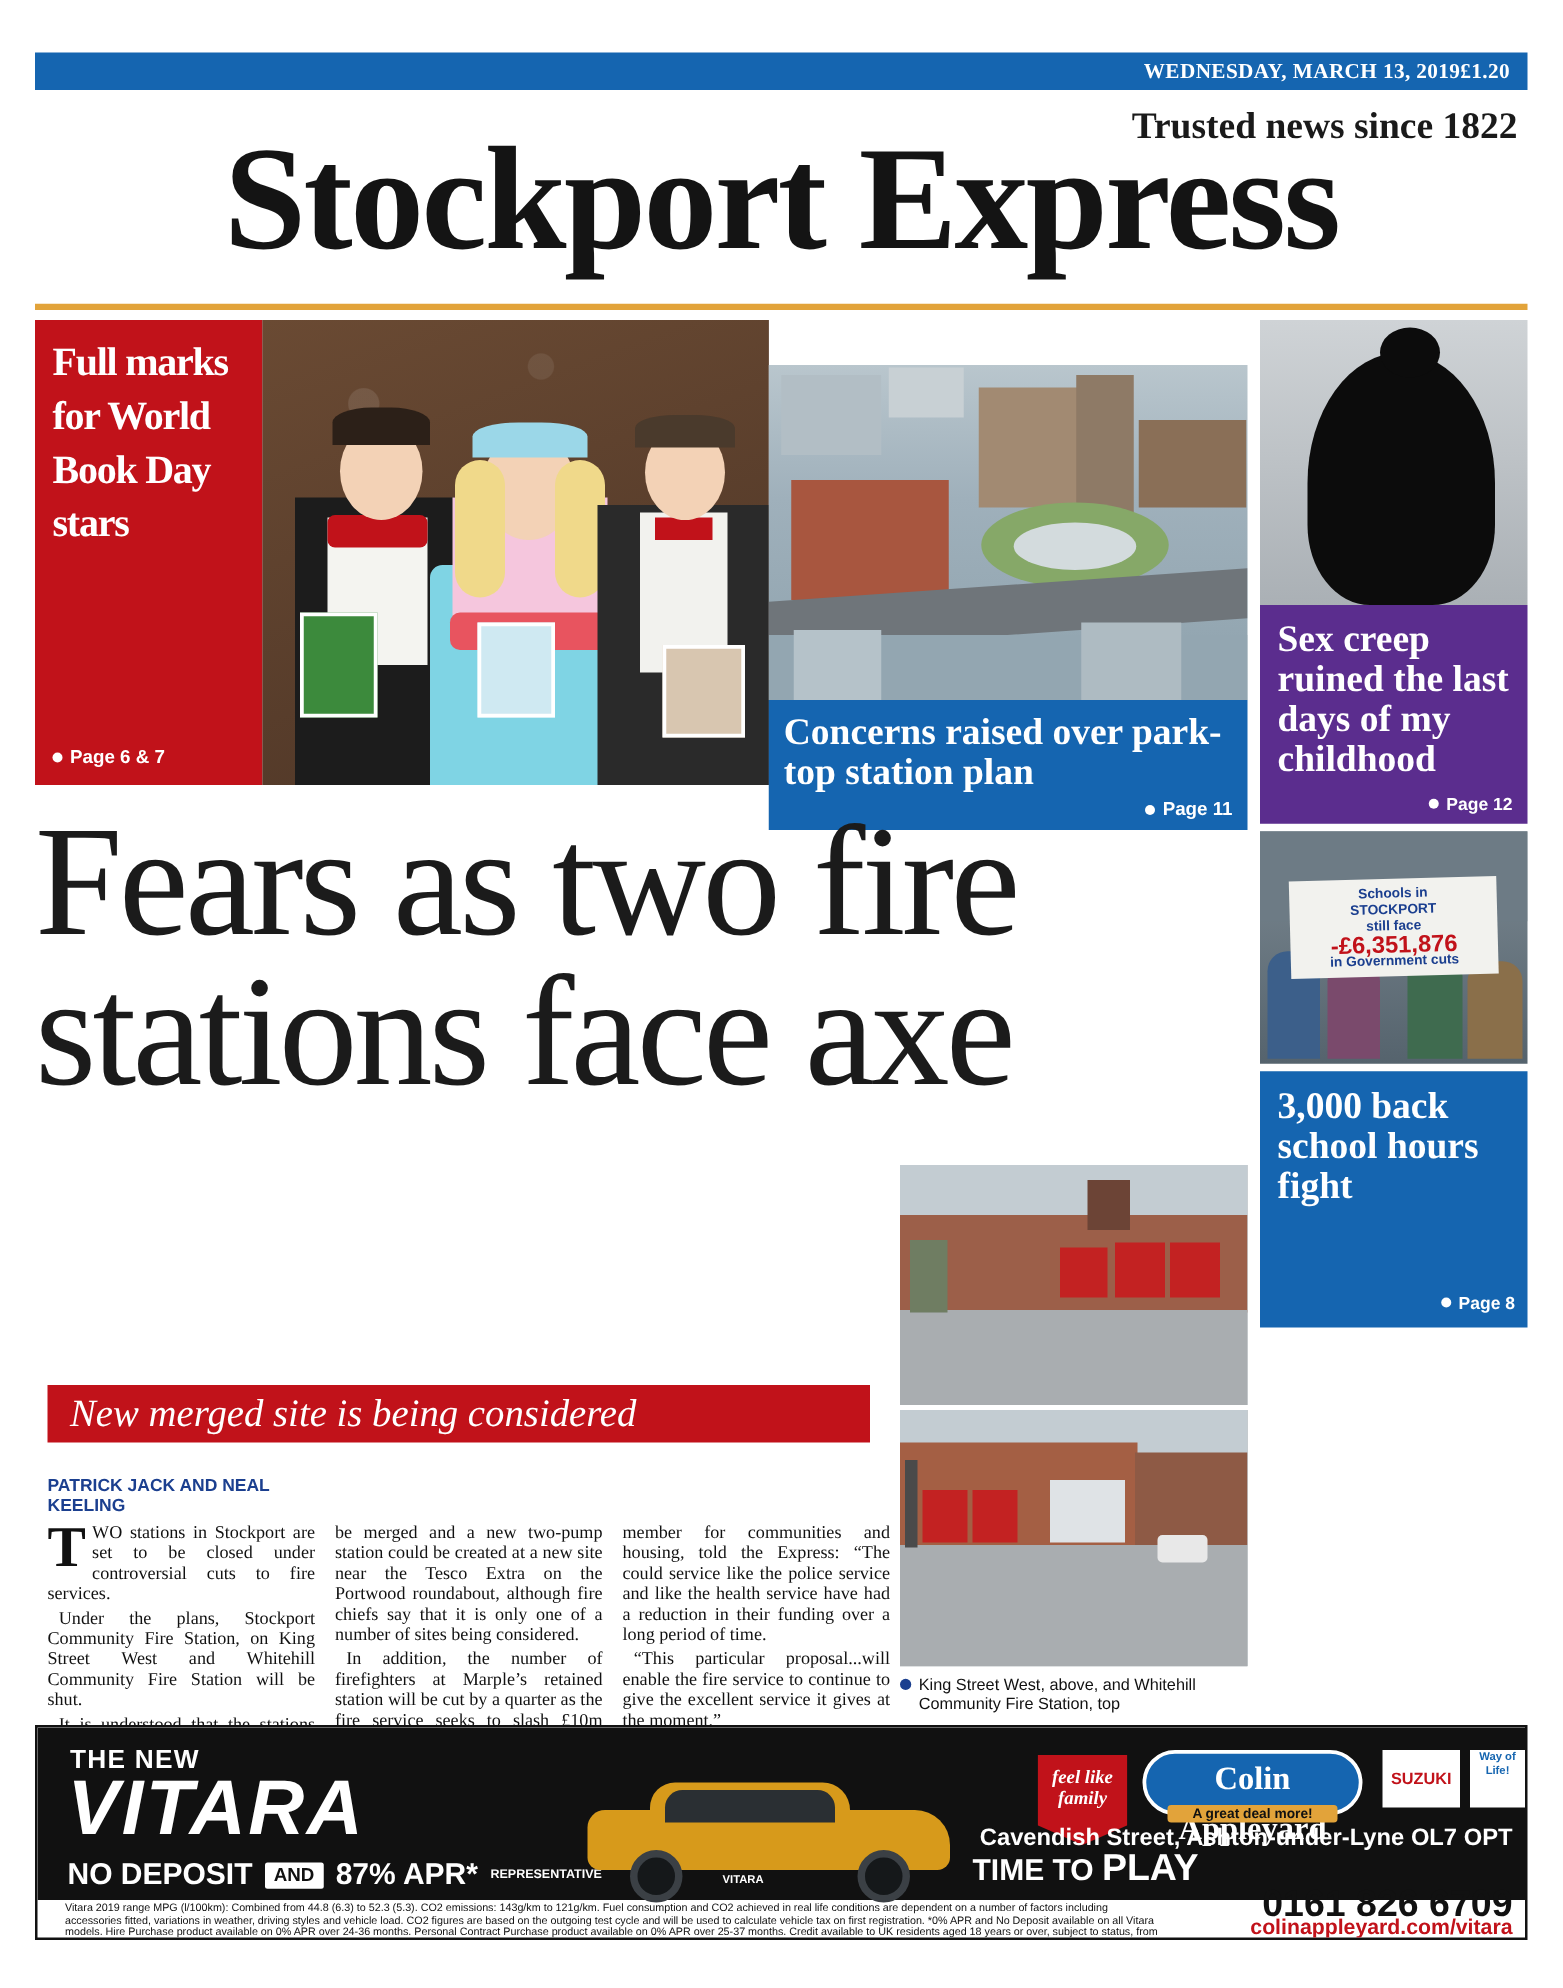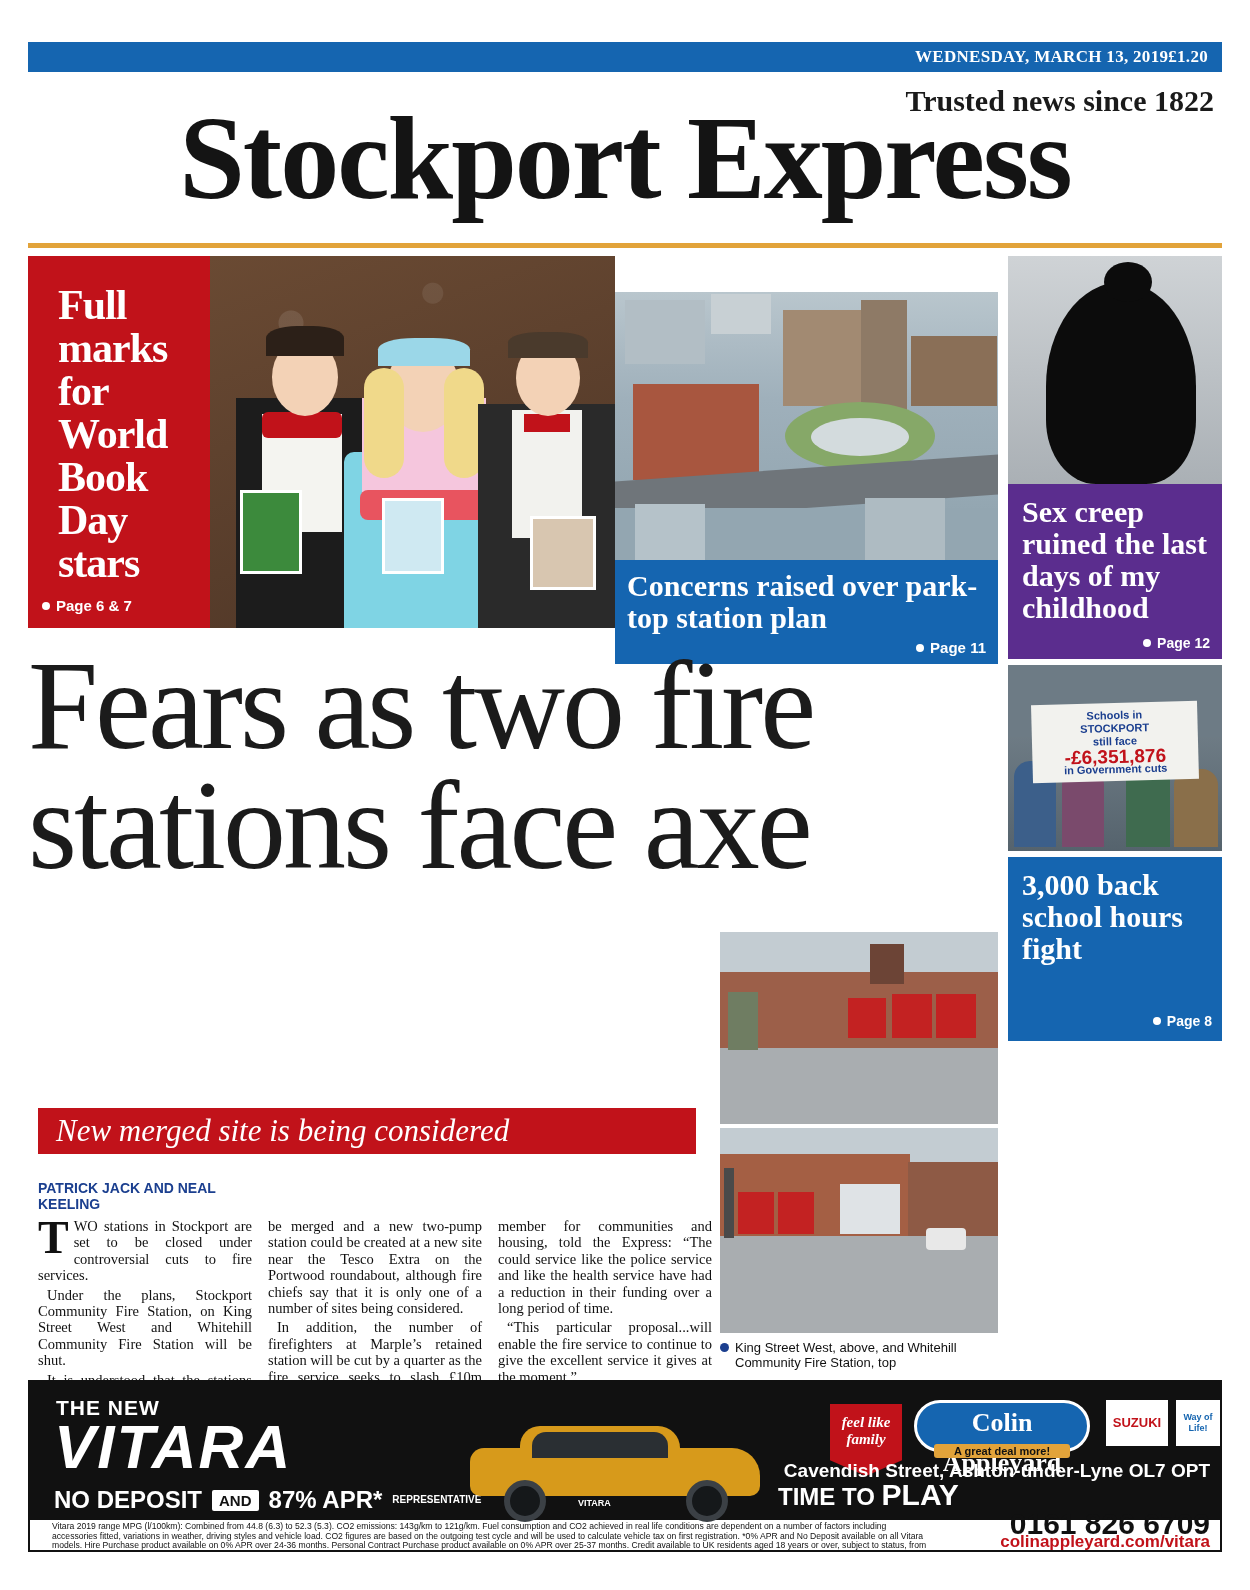--- a/index.html
+++ b/index.html
@@ -48,22 +48,22 @@
   
   .promo {
     position:absolute; left:28px; top:256px; width:970px; height:372px;
   }
   .promo-left {
     position:absolute; left:0; top:0; width:182px; height:372px;
     background:#c1121a; color:#fff;
     padding:12px 10px 0 14px;
   }
   .promo-left h2 {
-    margin:16px; font-family:"Liberation Serif", serif;
-    font-weight:bold; font-size:42px; line-height:43px; letter-spacing:-1px;
+    margin:0; font-family:"Liberation Serif", serif;
+    font-weight:bold; font-size:32px; line-height:43px; letter-spacing:-1px;
   }
   .pageref {
     position:absolute; left:14px; bottom:14px;
     font-size:15px; font-weight:bold; font-family:"Liberation Sans", sans-serif;
     display:flex; align-items:center; gap:6px;
   }
   .dot { width:8px; height:8px; border-radius:50%; background:#fff; display:inline-block; }
   .dot-orange { background:#e06c12; }
 
   .promo-photo {
@@ -128,21 +128,21 @@
     width:214px; height:186px; margin-top:6px; overflow:hidden; position:relative;
     background:linear-gradient(180deg,#7d8a93,#55636d);
   }
   .banner-white {
     position:absolute; left:24px; top:38px; width:166px; height:78px;
     background:#f2f2ee; transform:rotate(-1.5deg);
     font-family:"Liberation Sans", sans-serif; color:#1b3f8f;
     font-size:11px; font-weight:bold; text-align:center; padding-top:6px; line-height:13px;
   }
   .banner-white .big { font-size:19px; color:#c1121a; display:block; margin-top:2px; }
-  .box-blue { background:#1565b0; height:184px; margin-top:6px; }
+  .box-blue { background:#1565b0; height:205px; margin-top:6px; }
   .box-blue .pageref { right:10px; bottom:12px; }
 
   
   .lede {
     position:absolute; left:28px; top:646px; width:970px;
   }
   .lede h1 {
     margin:0; font-family:"Liberation Serif", serif;
     font-weight:normal; font-size:126px; line-height:120px;
     letter-spacing:-3px; color:#1b1b1b;
@@ -244,21 +244,21 @@
     text-align:center; border-radius:3px; padding:1px 0;
   }
   .ad-suzuki {
     position:absolute; left:1076px; top:18px; width:62px; height:46px; background:#fff;
     color:#c1121a; font-family:"Liberation Sans", sans-serif; font-weight:bold; font-size:13px;
     text-align:center; line-height:46px;
   }
   .ad-way {
     position:absolute; left:1146px; top:18px; width:44px; height:46px; background:#fff;
     color:#1565b0; font-family:"Liberation Sans", sans-serif; font-weight:bold; font-size:9px;
-    text-align:center; line-height:11px; padding-top:12px;
+    text-align:center; line-height:11px; 
   }
   .ad-time {
     position:absolute; left:748px; top:96px; color:#fff;
     font-family:"Liberation Sans", sans-serif; font-weight:bold; font-size:24px;
   }
   .ad-play { color:#fff; font-size:30px; }
   .ad-address {
     position:absolute; right:10px; top:78px; text-align:right; color:#fff;
     font-family:"Liberation Sans", sans-serif; font-weight:bold; font-size:19px; line-height:22px;
   }

